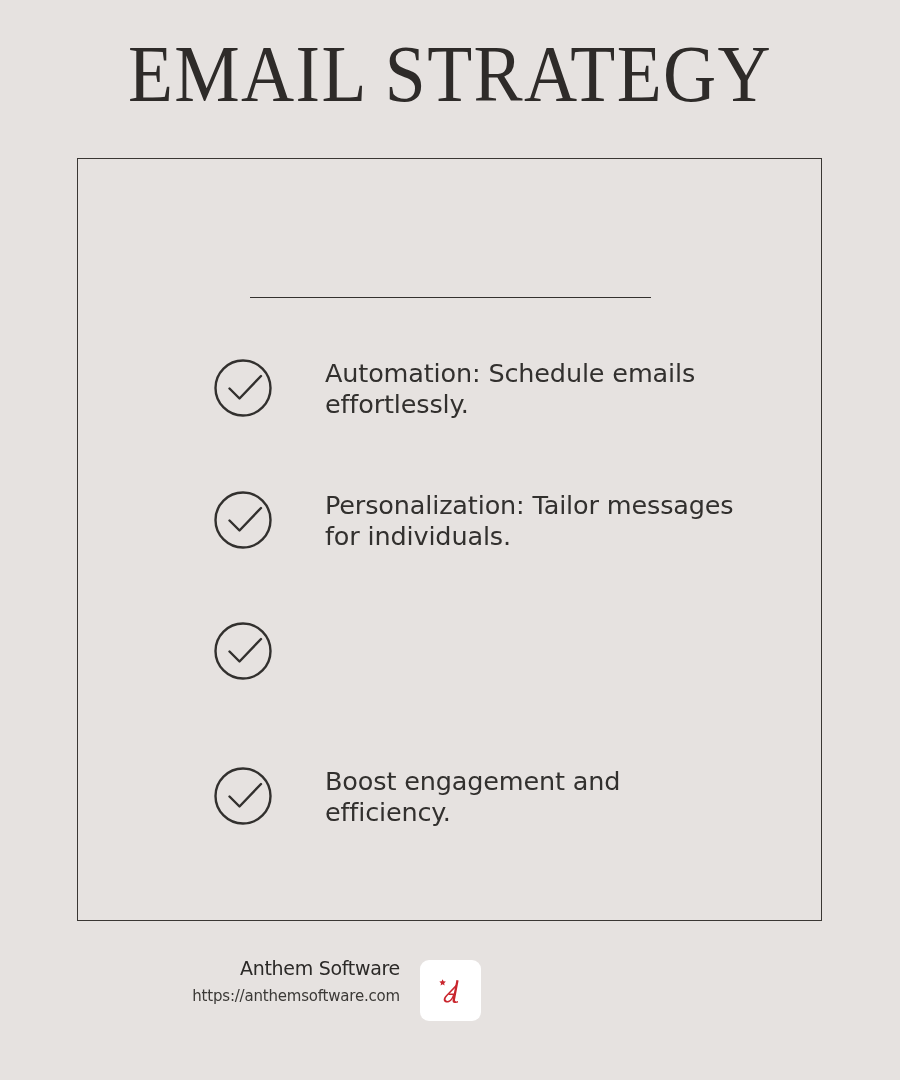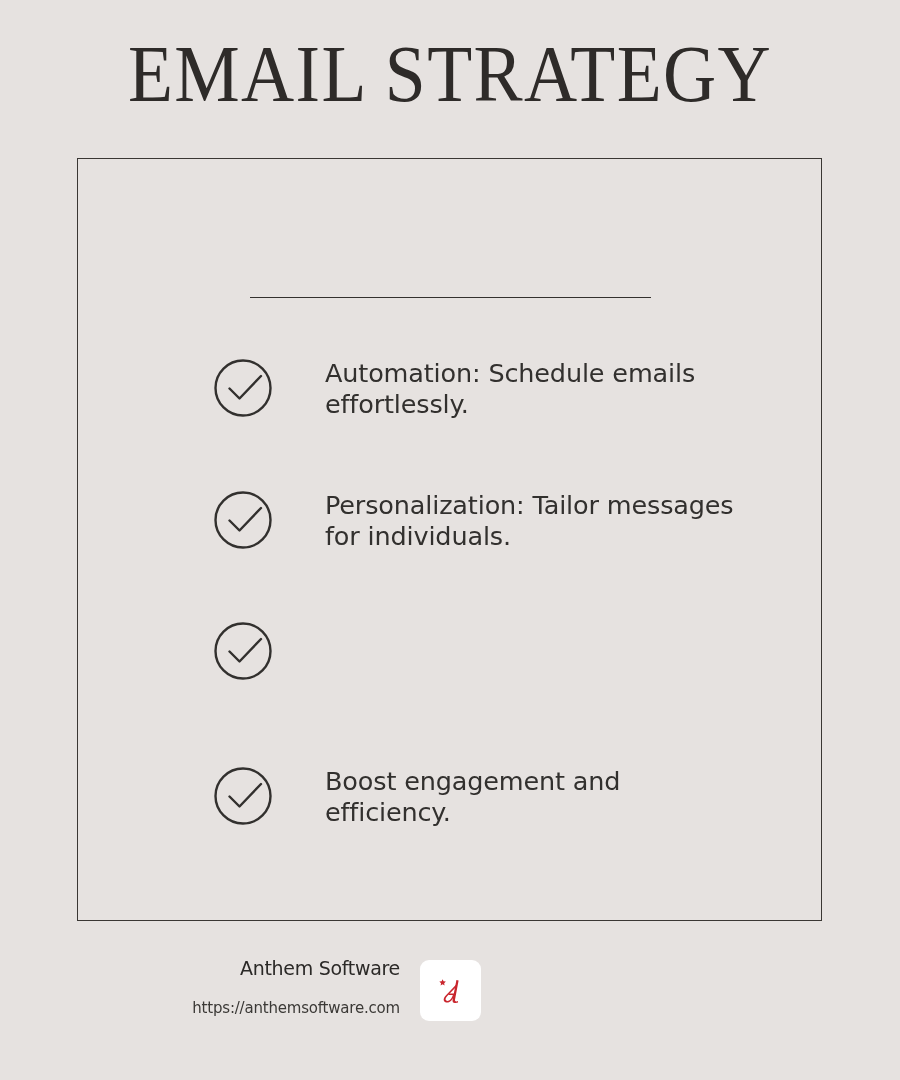--- a/index.html
+++ b/index.html
@@ -116,21 +116,21 @@
     letter-spacing: -0.3px;
     line-height: 26px;
     white-space: nowrap;
   }
   .brand-url {
     font-family: "DejaVu Sans", sans-serif;
     font-size: 15px;
     color: #3b3936;
     letter-spacing: -0.2px;
     line-height: 24px;
-    margin-top: 15px;
+    margin-top: 3px;
     white-space: nowrap;
   }
   .logo-box {
     position: absolute;
     left: 420px;
     top: 5px;
     width: 61px;
     height: 61px;
     background: #ffffff;
     border-radius: 9px;

